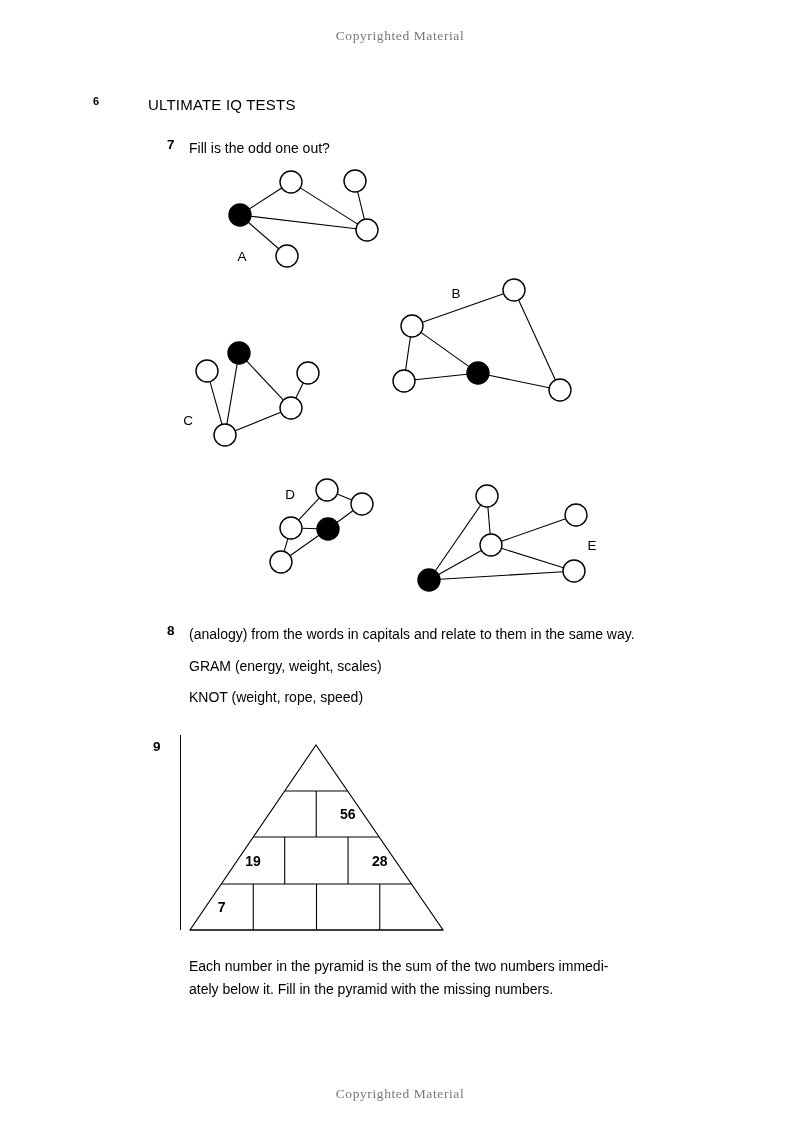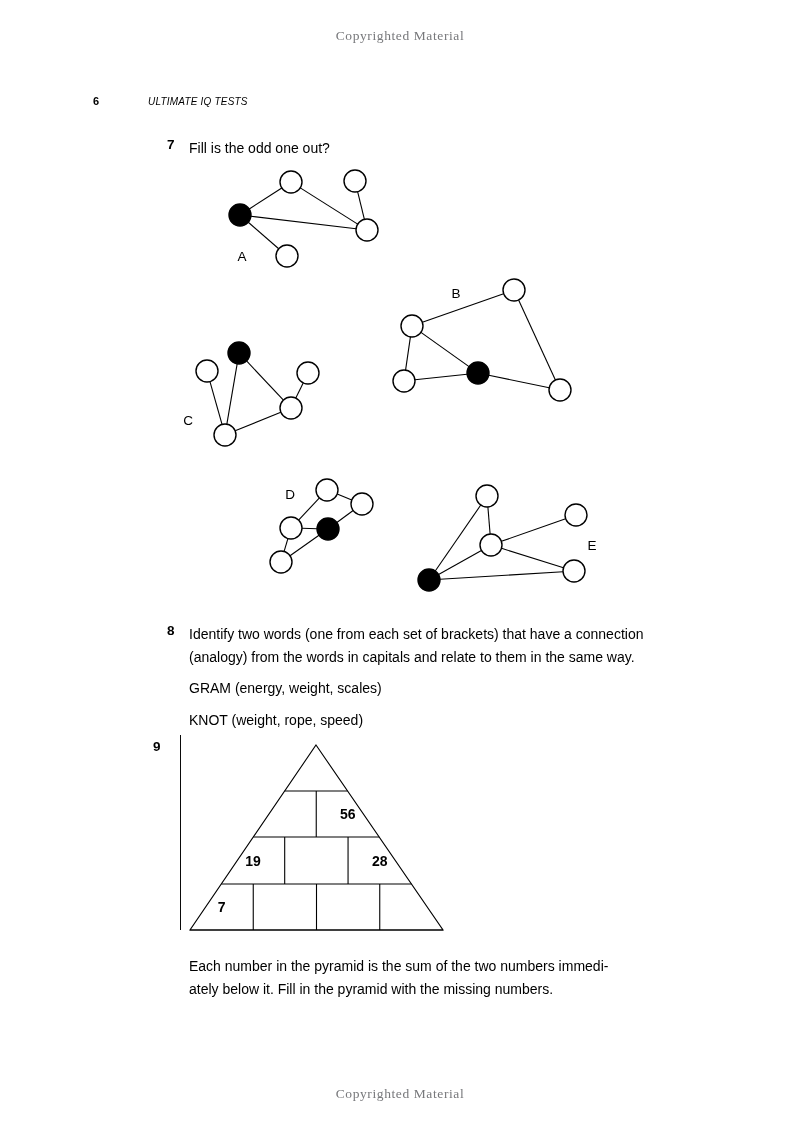--- a/index.html
+++ b/index.html
@@ -34,24 +34,23 @@
   #folio {
     left: 93px;
     top: 95px;
     font-size: 11px;
     font-weight: bold;
     color: #000;
   }
   #running-head {
     left: 148px;
     top: 96px;
-    font-size: 10px;
+    font-size: 15px;
     letter-spacing: 0.2px;
     color: #000;
-    font-style: italic;
   }
 
   .qnum {
     font-size: 13.5px;
     font-weight: bold;
     color: #000;
   }
   .qbody {
     font-size: 14px;
     line-height: 1.62;
@@ -165,21 +164,20 @@
         <circle cx="487" cy="496" r="11" fill="#ffffff" stroke="#000000" stroke-width="1.4"></circle>
         <circle cx="576" cy="515" r="11" fill="#ffffff" stroke="#000000" stroke-width="1.4"></circle>
         <circle cx="491" cy="545" r="11" fill="#ffffff" stroke="#000000" stroke-width="1.4"></circle>
         <circle cx="574" cy="571" r="11" fill="#ffffff" stroke="#000000" stroke-width="1.4"></circle>
         <text x="592" y="550" text-anchor="middle" class="glabel">E</text>
       </g>
     </svg>
 
   <div class="abs qnum" id="q8-num">8</div>
   <div class="abs qbody" id="q8-block">
-    <p>Identify two words (one from each set of brackets) that have a connection</p>
     <p>(analogy) from the words in capitals and relate to them in the same way.</p>
     <p class="listline">GRAM (energy, weight, scales)</p>
     <p class="listline">KNOT (weight, rope, speed)</p>
   </div>
 
   <div class="abs qnum" id="q9-num">9</div>
 
   <svg class="abs" id="pyramid-wrap" width="275" height="205">
       <g>
         <path d="M 136 10 L 263 195 L 10 195 Z" fill="none" stroke="#000000" stroke-width="1.1"></path>

